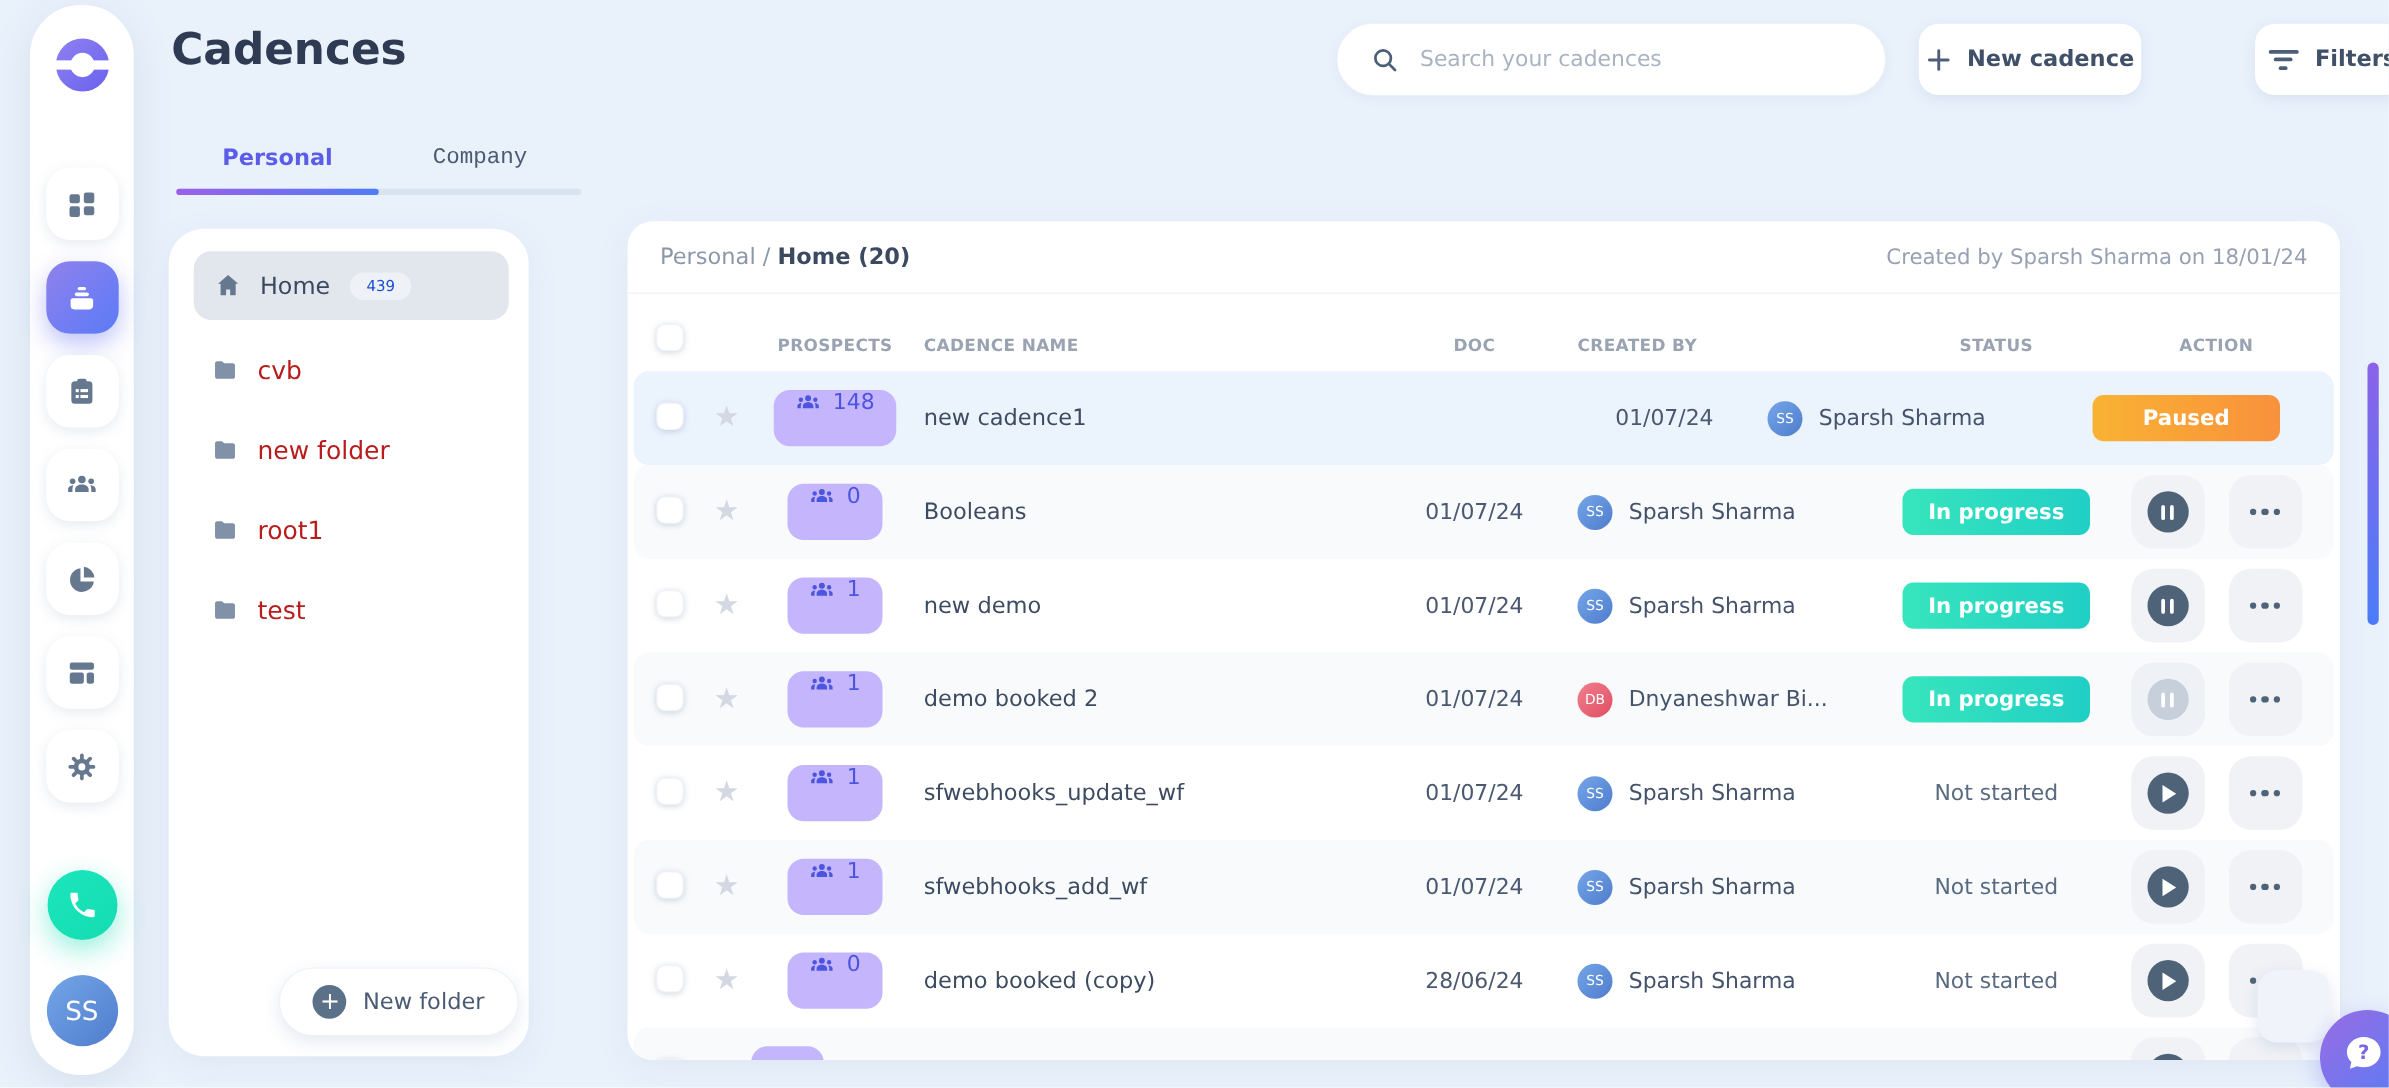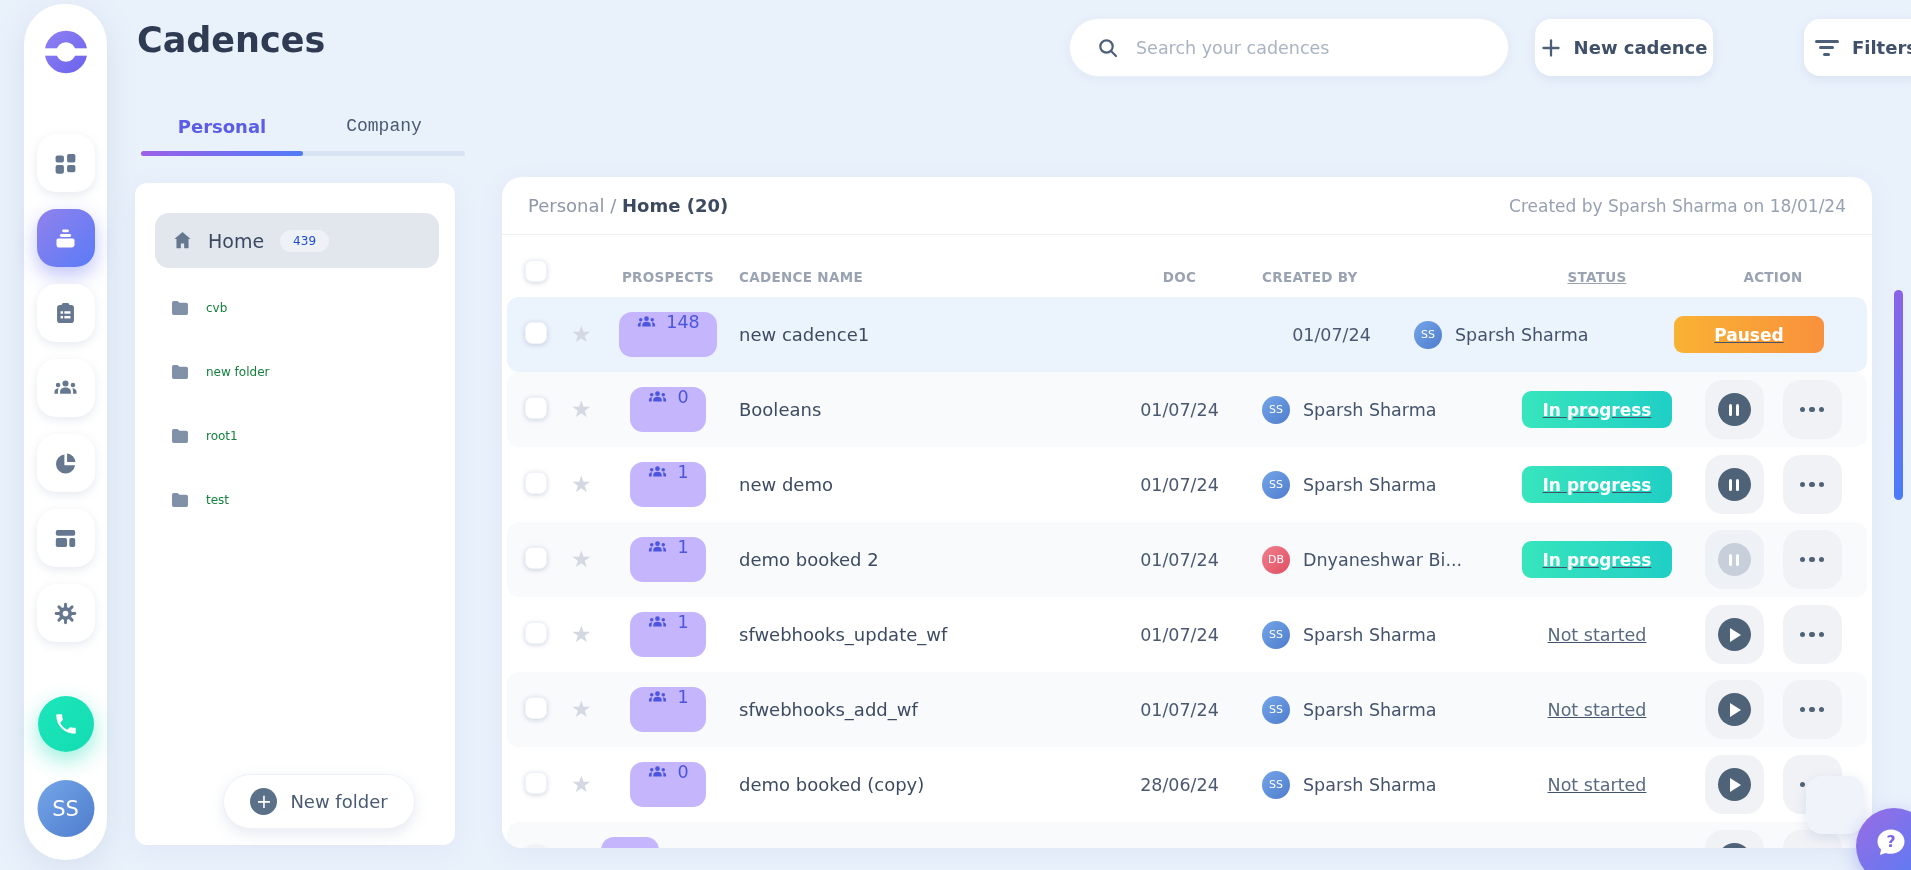--- a/index.html
+++ b/index.html
@@ -80,37 +80,37 @@
   .tab.active { color:var(--accent-purple,#5b5ce7); font-weight:600; }
   .tab:not(.active) { color:#4a5a72; font-weight:500;font-family:Liberation Mono, monospace; }
   .tab-track { width:324px; height:5px; border-radius:3px; background:#d9e4f2; position:relative; }
   .tab-bar {
     position:absolute; left:0; top:0; width:162px; height:5px; border-radius:3px;
     background:linear-gradient(90deg,var(--tab-underline-start,#9c5fe8),var(--tab-underline-end,#4f7cf7));
   }
 
   
   .folders-card {
-    position:absolute; left:135px; top:183px; width:320px; height:662px;
-    background:#fff; border-radius:12px; box-shadow:0 6px 24px rgba(140,160,195,.10);
-    padding:30px 16px 0 16px;
+    position:absolute; left:135px; top:183px; width:288px; height:662px;
+    background:#fff; border-radius:28px; box-shadow:0 6px 24px rgba(140,160,195,.10);
+    padding:18px 16px 0 16px;
   }
   .home-item {
     height:55px; background:#e2e7ee; border-radius:14px;
     display:flex; align-items:center; padding:0 16px; margin-left:4px; cursor:pointer;
   }
   .home-item svg { width:23px; height:23px; }
   .home-label { font-size:19px; font-weight:500; color:#3a4861; margin-left:14px; }
   .home-count {
     margin-left:16px; background:#eef1f6; color:#1d4ed8; font-size:12px;
     border-radius:13px; padding:4px 13px;
   }
   .folder-item { height:64px; display:flex; align-items:center; padding:0 12px 0 14px; margin-left:4px; cursor:pointer; }
   .folder-item svg { width:22px; height:22px; }
-  .folder-label { font-size:12px; color:#15803d; margin-left:15px; }
+  .folder-label { font-size:20px; color:#b91c1c; margin-left:15px; }
   .folder-list { margin-top:8px; }
   .new-folder-btn {
     position:absolute; left:88px; bottom:16px; width:192px; height:55px;
     background:#fff; border:1px solid #eef2f7; border-radius:28px;
     display:flex; align-items:center; justify-content:center; gap:13px;
     font-size:18px; color:#4a5a72; box-shadow:0 5px 14px rgba(140,160,195,.22);
   }
   .nf-plus {
     width:27px; height:27px; border-radius:50%; background:#5b7089; color:#fff;
     display:flex; align-items:center; justify-content:center; font-size:19px; line-height:1;
@@ -136,21 +136,21 @@
   .rows { padding-top:12px; }
   .trow { display:flex; align-items:center; height:75px; margin:0 5px; padding:0 18px; border-radius:12px; position:relative; }
   .trow.hovered { background:#ebf3fd; z-index:5; }
   .trow.even { background:#f8fafc; }
 
   .col-cb { width:46px; } .col-star { width:38px; }
   .col-pros { width:118px; display:flex; justify-content:center; }
   .col-name { flex:1; padding-left:12px; font-size:18px; color:#3d4b61; }
   .col-doc { width:105px; text-align:center; font-size:17.5px; color:#4a5870; }
   .col-created { width:235px; margin-left:30px; display:flex; align-items:center; gap:13px; font-size:17.5px; color:#44536b; }
-  .col-status { width:200px; display:flex; justify-content:center;text-decoration:underline; }
+  .col-status { width:200px; display:flex; justify-content:center; }
   .col-action { width:152px; display:flex; justify-content:center; gap:19px; }
   .thead .col-name { font-size:13.5px; }
 
   .cb {
     width:22px; height:22px; border-radius:7px; background:#fff; display:inline-block;
     border:1px solid #f0f3f8; box-shadow:0 1px 5px rgba(135,150,175,.40); cursor:pointer;
   }
   .star { font-size:23px; color:#d3d8e2; cursor:pointer; line-height:1; }
 
   .pbadge {

